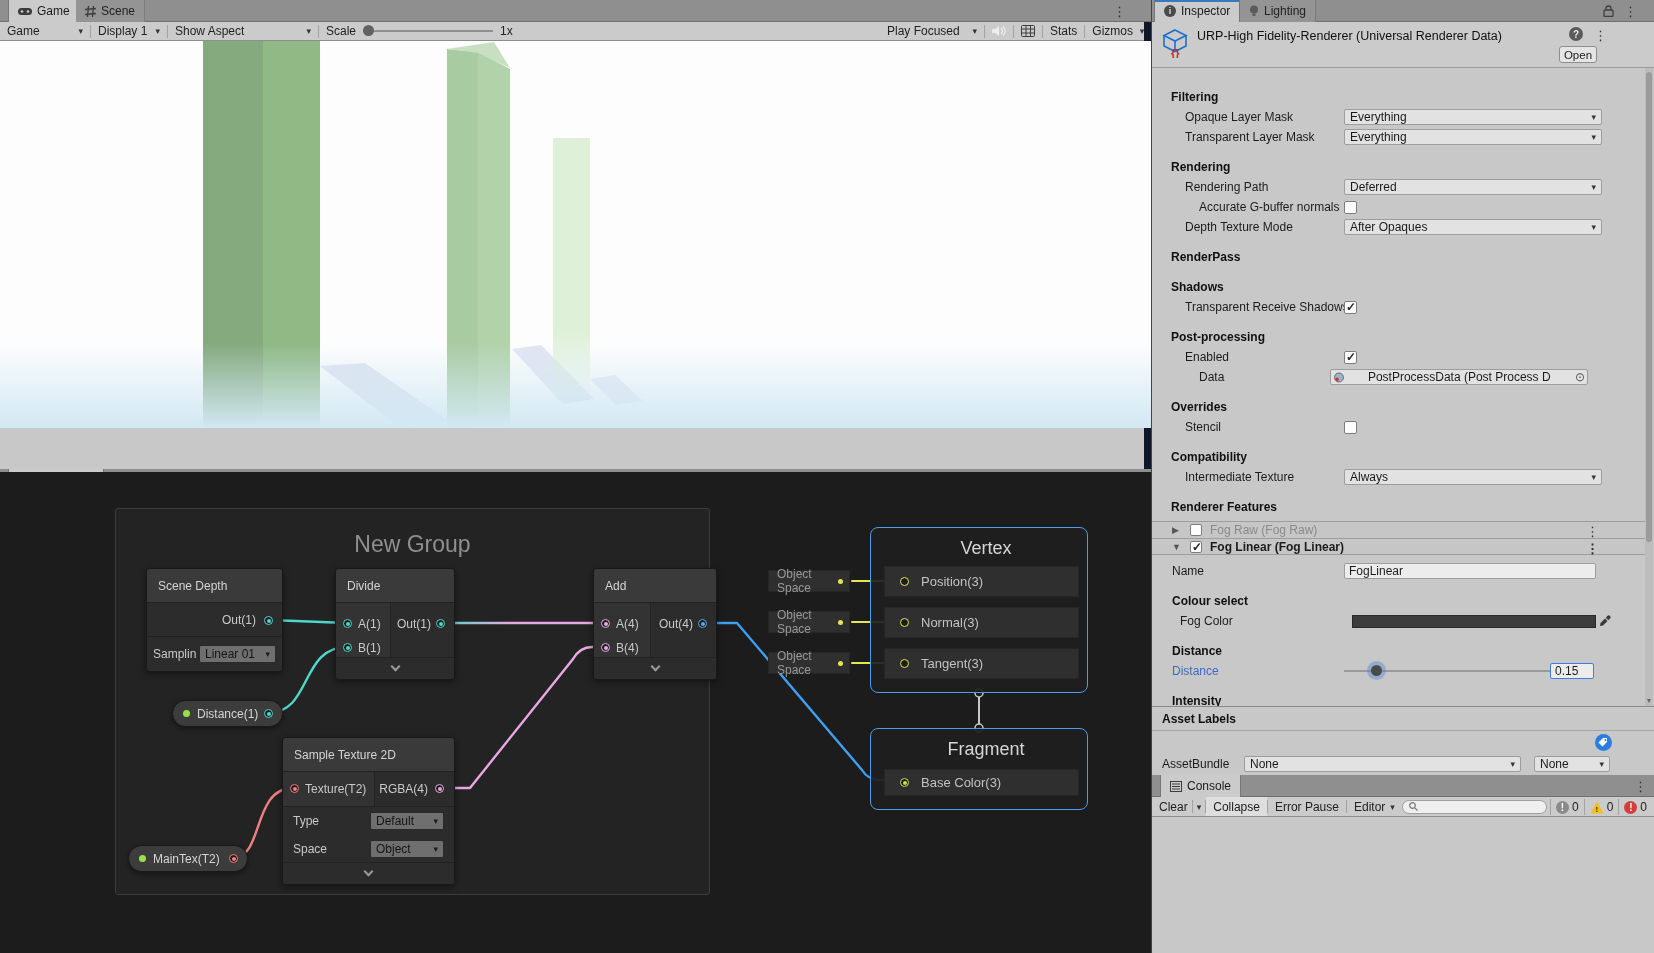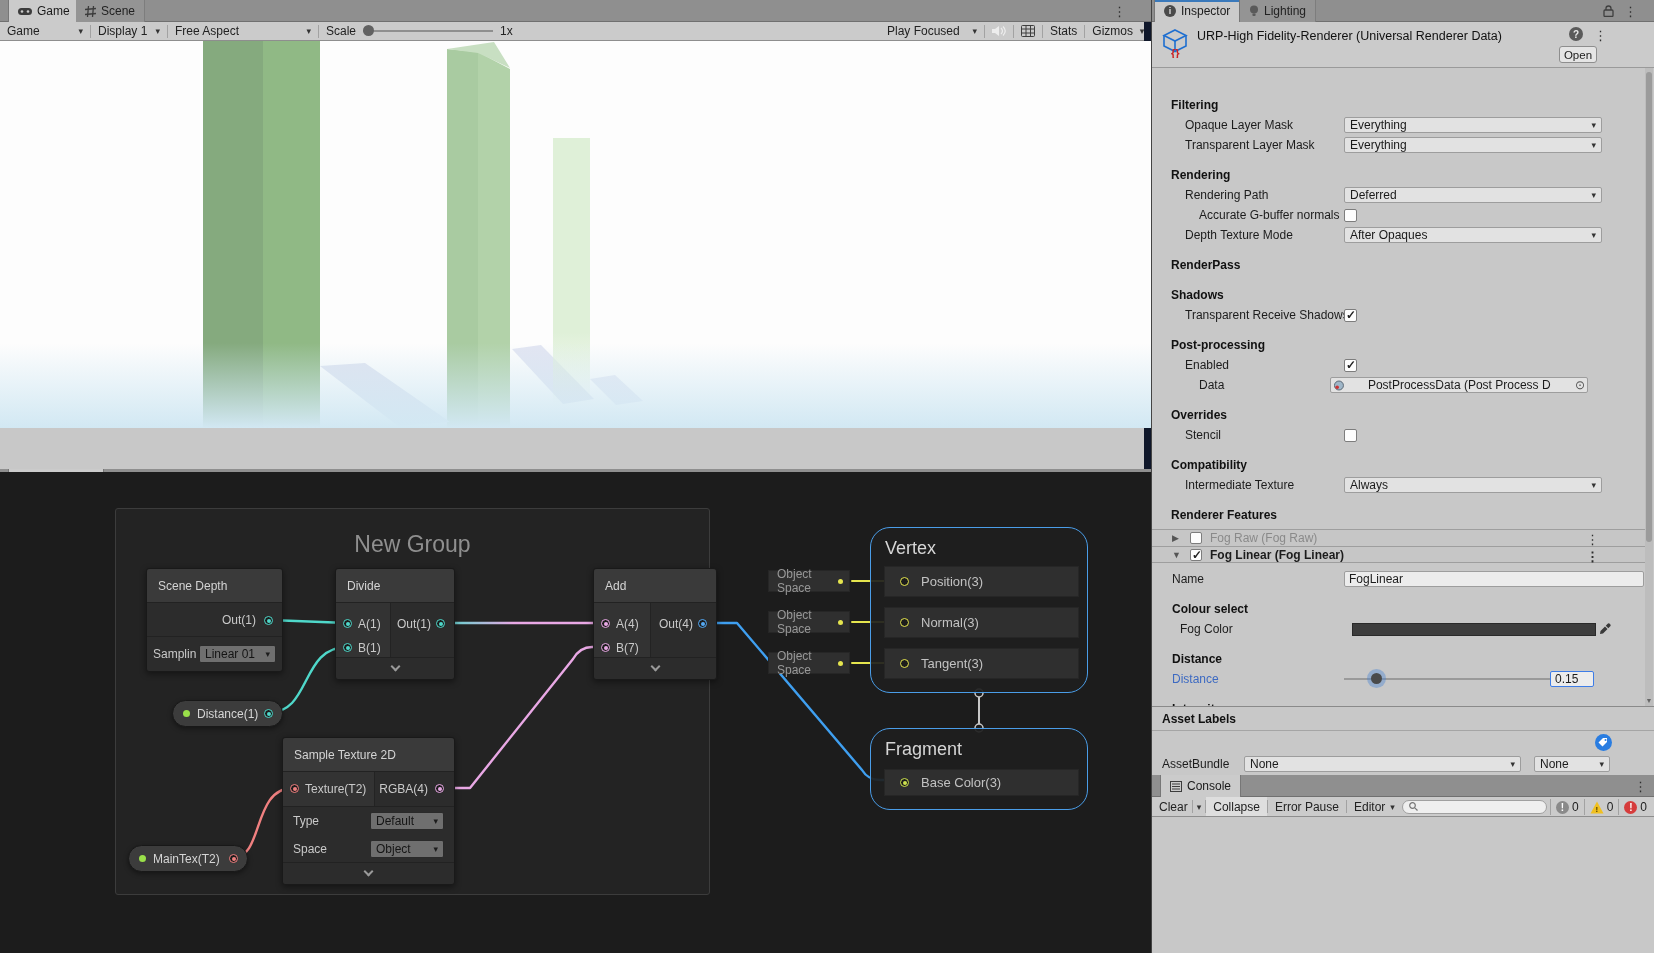--- a/index.html
+++ b/index.html
@@ -66,40 +66,40 @@
   .p-cyan{color:#4fd8ca} .p-pink{color:#e9a8e5} .p-red{color:#f08080}
   .p-blue{color:#55aaf5} .p-lime{color:#cde24e} .p-yellow{color:#e5e54e}
   .ndd { height:18px; background:#6f6f6f; border:1px solid #2a2a2a; border-radius:2px; color:#151515;
          display:flex; align-items:center; justify-content:space-between; padding:0 5px; font-size:12px; }
   .ndd .dd-arrow{ color:#1c1c1c; }
   .pill { position:absolute; height:27px; background:#3c3c3c; border:1px solid #181818; border-radius:14px;
           color:#d5d5d5; display:flex; align-items:center; padding:0 26px 0 24px; font-size:12px;
           box-shadow:0 2px 5px rgba(0,0,0,.4); }
   .pill .dot { position:absolute; left:10px; width:7px; height:7px; border-radius:50%; background:#9ae04a; }
   .pill .port { right:9px; top:8px; }
-  .master { position:absolute; background:rgba(30,30,30,.92); border:1.5px solid #4a9de8; border-radius:20px;
-            color:#d0d0d0; }
+  .master { position:absolute; background:rgba(30,30,30,.92); border:1.5px solid #4a9de8; border-radius:8px;
+            color:#d0d0d0;text-align:center; }
   .master .m-title { font-size:18px; color:#d6d6d6; margin:10px 0 0 14px; }
   .m-row { position:absolute; left:13px; right:8px; height:31px; background:#2f2f2f; border:1px solid #262626;
            display:flex; align-items:center; padding-left:36px; color:#c2c2c2; font-size:13px; }
   .m-row .port { left:15px; top:10px; }
   .space-pill { position:absolute; width:82px; height:22px; background:#2f2f2f; border:1px solid #262626;
                 color:#989898; font-size:12px; display:flex; align-items:center; padding-left:8px; }
   .space-pill::after { content:""; position:absolute; right:6px; top:8px; width:5px; height:5px;
                        border-radius:50%; background:#e5e54e; }
 
   
   .right { position:absolute; left:1152px; top:0; width:502px; height:953px; background:#c8c8c8; }
   .insp-header { position:absolute; left:0; top:22px; width:502px; height:46px; background:#cbcbcb;
                  border-bottom:1px solid #9a9a9a; }
   .insp-scroll { position:absolute; left:0; top:68px; width:494px; height:638px; overflow:hidden;
                  padding-top:11px; }
   .isec { height:20px; display:flex; align-items:center; padding-left:19px; font-weight:bold; color:#111;
           margin-top:10px; }
-  .isec:first-child { margin-top:16px; }
+  .isec:first-child { margin-top:8px; }
   .irow { height:20px; display:flex; align-items:center; padding-left:33px; position:relative; }
   .irow .ilabel { width:159px; overflow:hidden; white-space:nowrap; color:#1c1c1c; flex:none; }
   .irow.sub { padding-left:47px; } .irow.sub .ilabel { width:145px; }
   .irow .ival { width:258px; flex:none;gap:24px; }
   .featrow { height:17px; background:#c6c6c6; border-top:1px solid #9e9e9e; display:flex; align-items:center;
              padding-left:20px; gap:8px; position:relative; }
   .featrow .fold { font-size:9px; color:#555; width:10px; }
   .featrow .cb { width:12px; height:12px; }
   .objfield { display:flex; align-items:center; height:16px; background:#e2e2e2; border:1px solid #9d9d9d;
               border-radius:2px; padding:0 2px 0 3px; gap:3px; }
@@ -154,21 +154,21 @@
         <span>Game</span>
           <span class="dd-arrow"></span>
       </div>
       <div class="tb-sep"></div>
       <div class="tb-item" style="width:76px; justify-content:space-between">
         <span>Display 1</span>
           <span class="dd-arrow"></span>
       </div>
       <div class="tb-sep"></div>
       <div class="tb-item" style="width:150px; justify-content:space-between">
-        <span>Free Aspect</span>
+        <span>Show Aspect</span>
           <span class="dd-arrow"></span>
       </div>
       <div class="tb-sep"></div>
       <div class="tb-item">
         <span>Scale</span>
       </div>
       <div class="slider-track" style="width:130px">
         <div class="slider-handle" style="left:0px"></div>
       </div>
       <div class="tb-item">
@@ -334,21 +334,21 @@
       </div>
 
       <div class="gnode" style="left:593px; top:96px; width:124px; height:112px">
         <div class="n-head">
             <span>Add</span>
           </div>
         <div class="n-incol" style="left:0; top:34px; bottom:22px; width:57px"></div>
         <span class="port fill p-pink" style="left:7px; top:50px"></span>
         <span class="abs" style="left:22px; top:48px">A(4)</span>
         <span class="port fill p-pink" style="left:7px; top:74px"></span>
-        <span class="abs" style="left:22px; top:72px">B(7)</span>
+        <span class="abs" style="left:22px; top:72px">B(4)</span>
         <span class="abs" style="right:23px; top:48px">Out(4)</span>
         <span class="port fill p-blue" style="right:9px; top:50px"></span>
         <div class="n-chev">
             <span class="chev-glyph"></span>
           </div>
       </div>
 
       <div class="gnode" style="left:282px; top:265px; width:173px; height:148px">
         <div class="n-head">
             <span>Sample Texture 2D</span>
@@ -546,21 +546,21 @@
         <span class="kebab abs" style="right:48px; top:2px"></span>
       </div>
       <div class="featrow" style="border-bottom:1px solid #9e9e9e; font-weight:bold">
         <span class="fold">▼</span>
         <span class="cb on"></span>
         <span>Fog Linear (Fog Linear)</span>
         <span class="kebab abs" style="right:48px; top:2px"></span>
       </div>
       <div class="irow" style="margin-top:6px; padding-left:20px">
         <span class="ilabel" style="width:172px">Name</span>
-        <div class="ival textfield" style="width:300px">
+        <div class="ival textfield" style="width:252px">
             <span>FogLinear</span>
           </div>
       </div>
       <div class="isec" style="padding-left:20px">Colour select</div>
       <div class="irow" style="padding-left:28px">
         <span class="ilabel" style="width:172px">Fog Color</span>
         <div style="width:244px; height:13px; background:#3d3d3d; border:1px solid #2a2a2a"></div>
         <svg width="12" height="12" viewBox="0 0 12 12" style="margin-left:3px">
             <path d="M11 1 a1.8 1.8 0 0 0-2.6 0 L6.8 2.7 9.3 5.2 11 3.6 A1.8 1.8 0 0 0 11 1 Z M6 3.5 1.5 8 1 11 4 10.5 8.5 6 Z" fill="#3a3a3a"></path>
           </svg>

